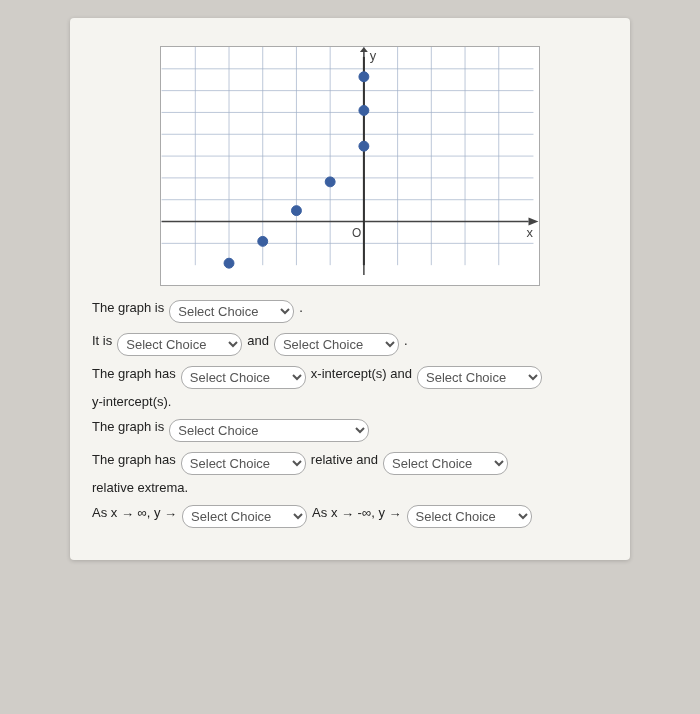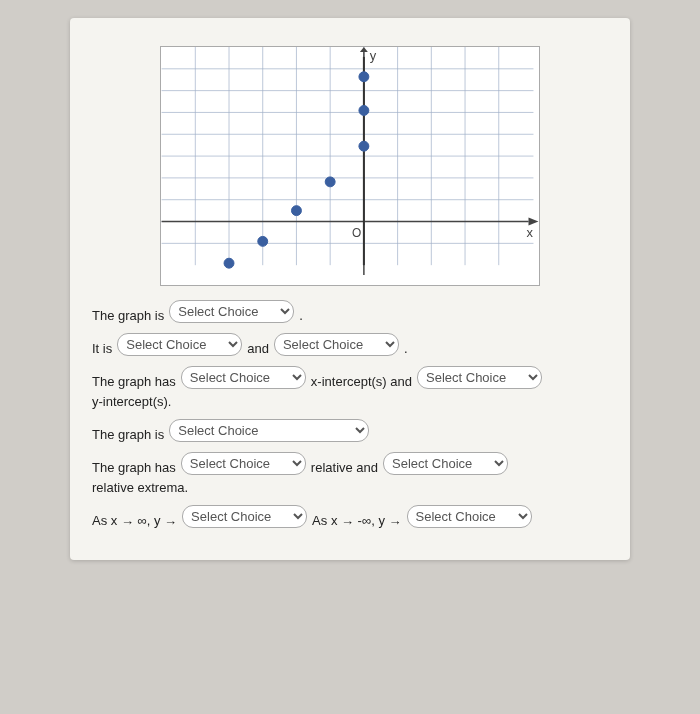--- a/index.html
+++ b/index.html
@@ -36,21 +36,21 @@
       border: 1px solid #aaa;
     }
     .graph-svg {
       width: 100%;
       height: 100%;
     }
 
     
     .form-row {
       display: flex;
-      align-items: flex-end;
+      align-items: flex-start;
       flex-wrap: wrap;
       gap: 5px;
       font-size: 13px;
       color: #222;
       margin-bottom: 10px;
     }
     .form-row select {
       font-size: 13px;
       padding: 2px 18px 2px 4px;
       border: 1px solid #aaa;

